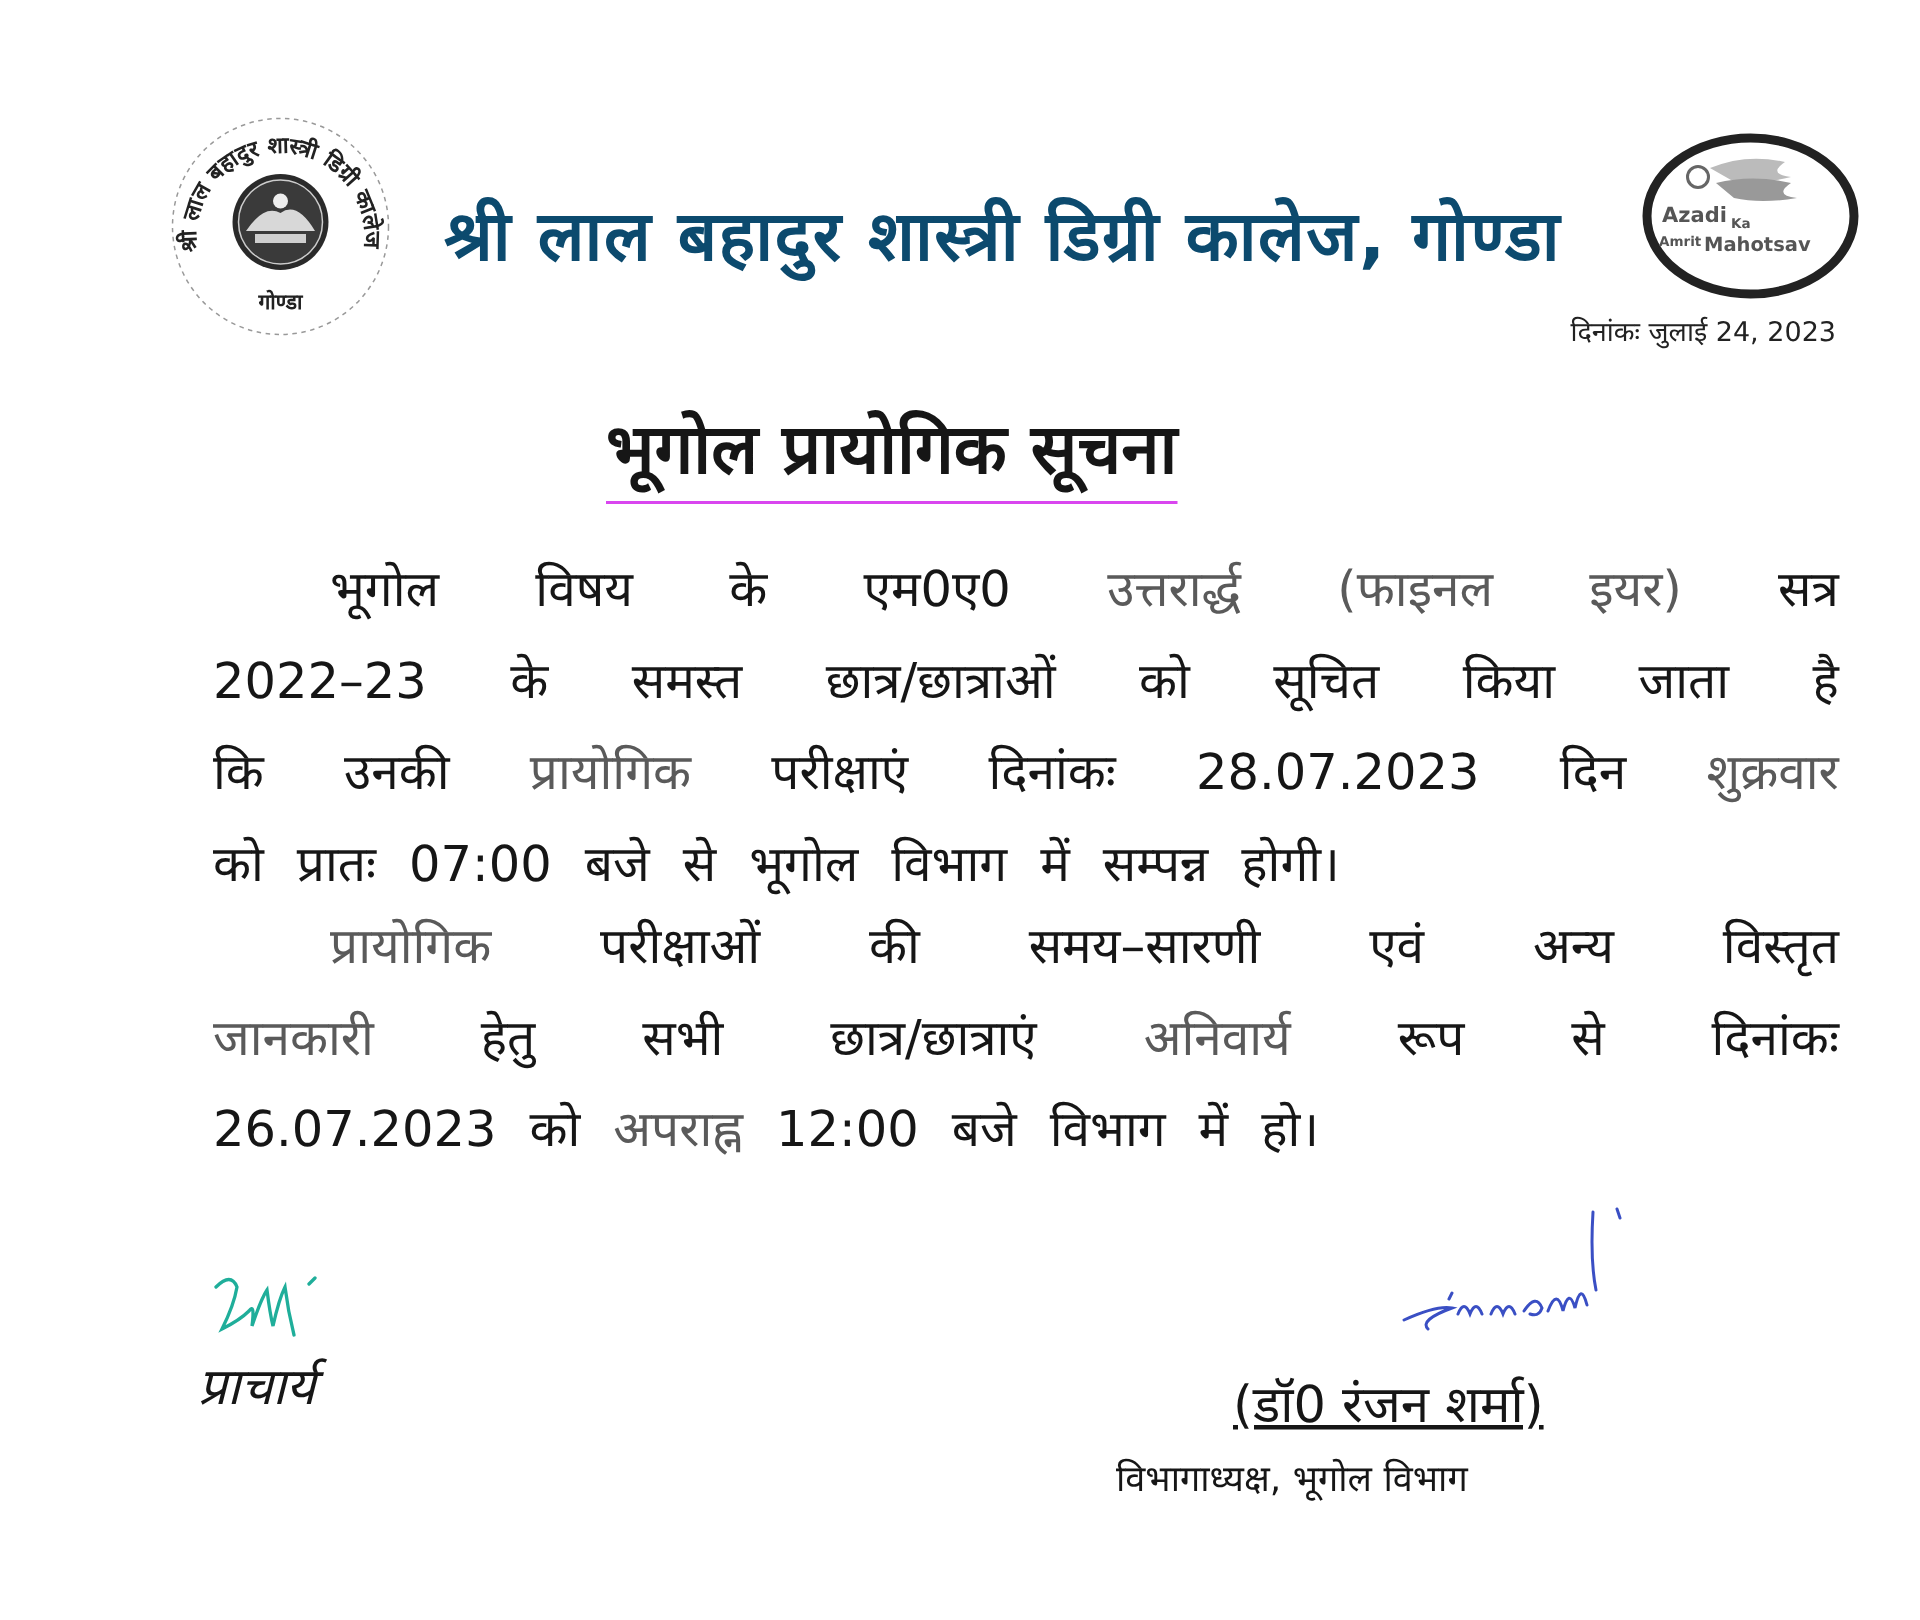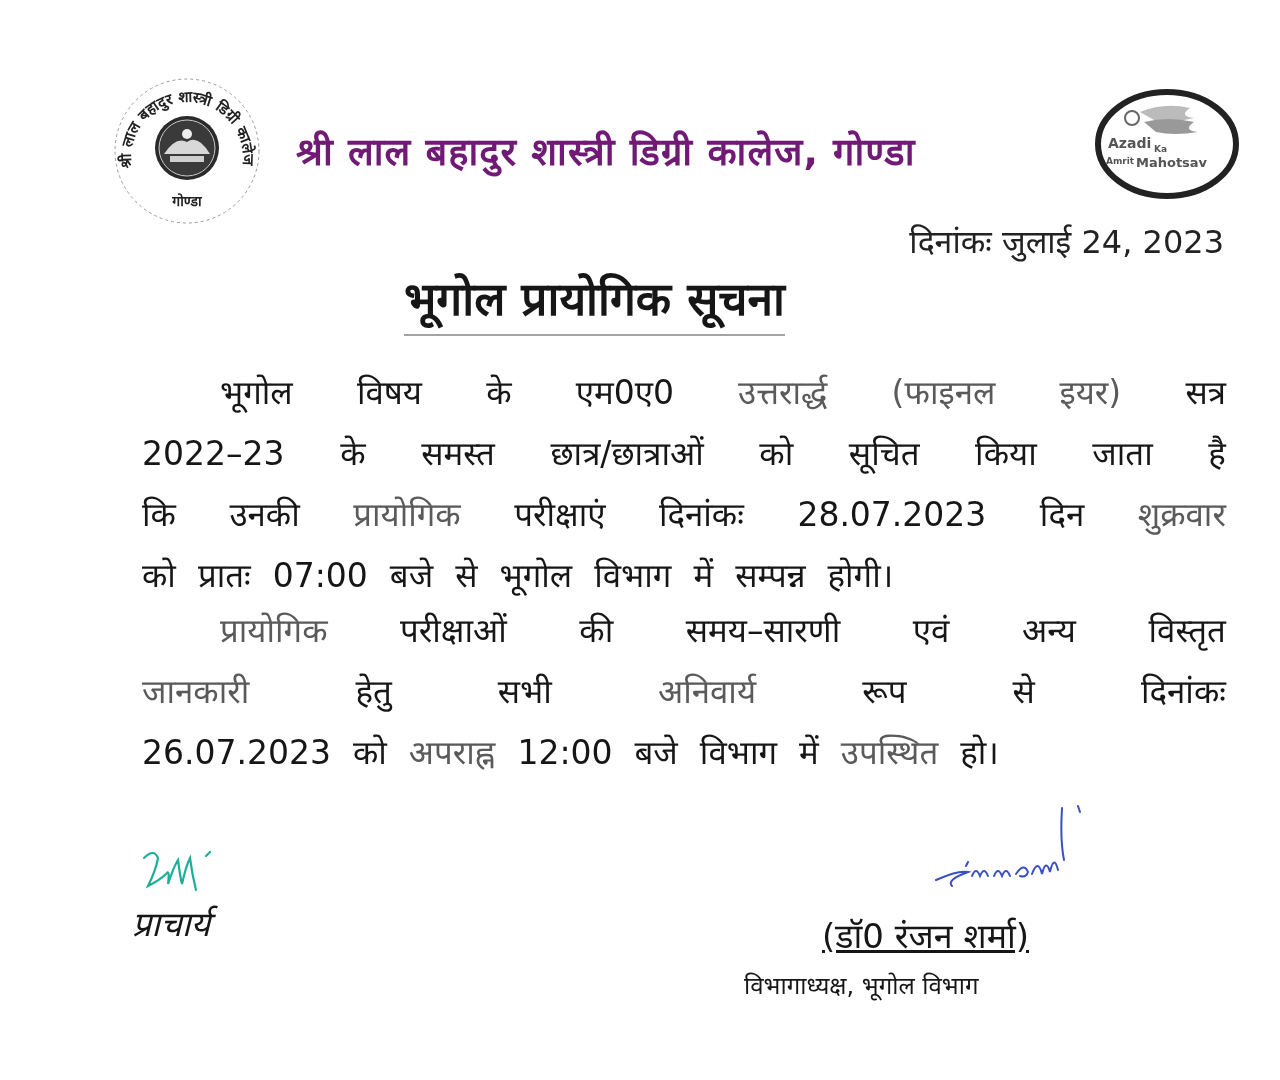--- a/index.html
+++ b/index.html
@@ -8,25 +8,25 @@
   .abs { position:absolute; }
 
   
   #seal { left:112px; top:76px; width:150px; height:150px; }
   #seal svg { width:150px; height:150px; }
 
   
   #azadi { left:1094px; top:88px; width:146px; height:112px;font-weight:bold; }
   #azadi svg { width:146px; height:112px; }
 
-  #college-name { left:296px; top:124px; font-size:38px; font-weight:bold; letter-spacing:1px; white-space:nowrap; color:#701a75; }
-  #date-line { right:56px; top:208px; font-size:32px; white-space:nowrap; color:#222;margin-top:11px; }
+  #college-name { left:296px; top:124px; font-size:46px; font-weight:bold; letter-spacing:1px; white-space:nowrap; color:#0c4a6e; }
+  #date-line { right:56px; top:208px; font-size:18px; white-space:nowrap; color:#222; }
 
   #title { left:404px; top:266px; font-size:46px; font-weight:bold; white-space:nowrap; color:#161616;
-           border-bottom:2px solid #a3a3a3; padding-bottom:6px; }
+           border-bottom:2px solid #d946ef; padding-bottom:6px; }
 
   .para { left:132px; width:1094px; font-size:33px; line-height:61px; text-align:justify; text-align-last:auto; color:#161616; }
   .para .line { display:flex; justify-content:space-between; white-space:nowrap;margin-left:10px; }
   .para .line.first { padding-left:78px; }
   .para .line.last { justify-content:flex-start; gap:22px; }
   .faded { color:#5a5a5a; }
   #para1 { top:362px; }
   #para2 { top:600px; }
 
   #principal-sign { left:140px; top:846px; width:90px; height:46px; }
@@ -129,34 +129,34 @@
     <span>की</span>
     <span>समय–सारणी</span>
     <span>एवं</span>
     <span>अन्य</span>
     <span>विस्तृत</span>
   </div>
   <div class="line">
     <span class="faded">जानकारी</span>
     <span>हेतु</span>
     <span>सभी</span>
+    <span>छात्र/छात्राएं</span>
     <span class="faded">अनिवार्य</span>
     <span>रूप</span>
     <span>से</span>
     <span>दिनांकः</span>
   </div>
   <div class="line last">
     <span>26.07.2023</span>
     <span>को</span>
     <span class="faded">अपराह्न</span>
     <span>12:00</span>
     <span>बजे</span>
     <span>विभाग</span>
     <span>में</span>
-    <span class="faded">उपस्थित</span>
     <span>हो।</span>
   </div>
 </div>
 
 <div id="principal-sign" class="abs">
   <svg viewBox="0 0 90 46" width="90" height="46">
     <path d="M4 12 Q14 2 18 12 Q16 24 8 40 Q20 34 26 28 Q30 22 28 38 Q34 20 38 14 Q40 30 42 38 Q46 20 50 12 Q52 28 56 44 M66 10 L70 6" fill="none" stroke="#1fae9a" stroke-width="2.2" stroke-linecap="round"></path>
   </svg>
 </div>
 <div id="principal-label" class="abs">प्राचार्य</div>

